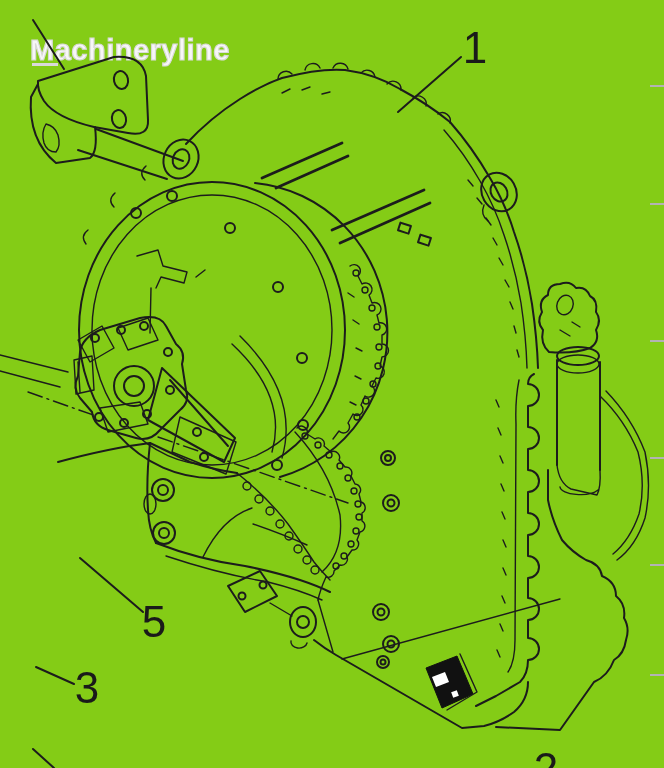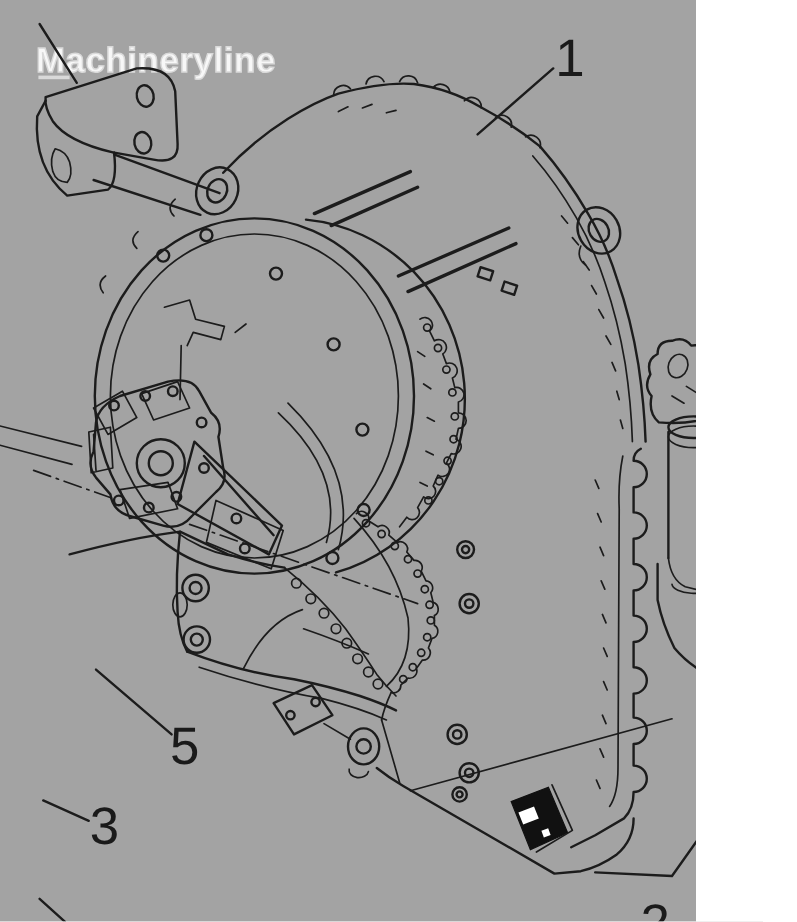--- a/index.html
+++ b/index.html
@@ -1,16 +1,16 @@
 <!DOCTYPE html>
 <html><head>
 <meta charset="utf-8">
 <style>
   html,body{margin:0;padding:0;background:#fff;}
-  #page{position:relative;width:580px;height:768px;background:#a3a3a3;overflow:hidden;
+  #page{position:relative;width:664px;height:768px;background:#84cc16;overflow:hidden;
         font-family:"Liberation Sans", sans-serif;text-decoration:underline;}
   svg{position:absolute;left:0;top:0;}
   .ink{stroke:#1c1c1c;fill:none;stroke-width:2;stroke-linecap:round;stroke-linejoin:round;}
   .thin{stroke-width:1.4;}
   .thick{stroke-width:2.8;}
   .fillblk{fill:#111;stroke:#111;}
   .callout{font-size:44px;fill:#1a1a1a;font-family:"Liberation Sans",sans-serif;}
   .wm{font-size:29px;font-weight:bold;letter-spacing:.5px;
       fill:#f7f7f7;stroke:#d9d9d9;stroke-width:1.2px;}
 </style>

